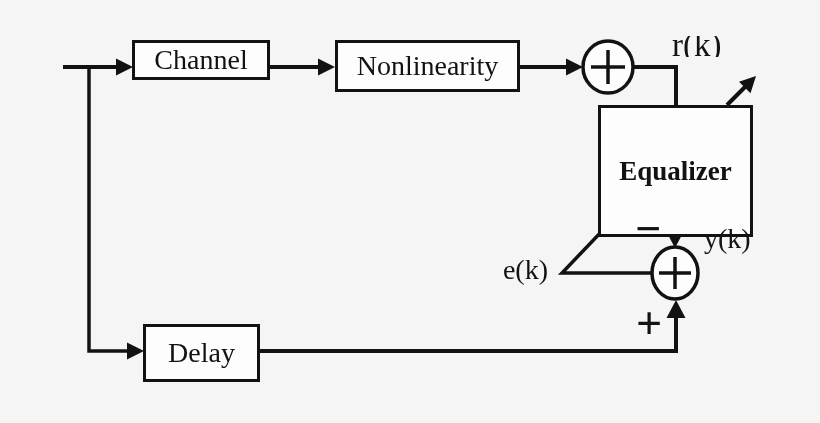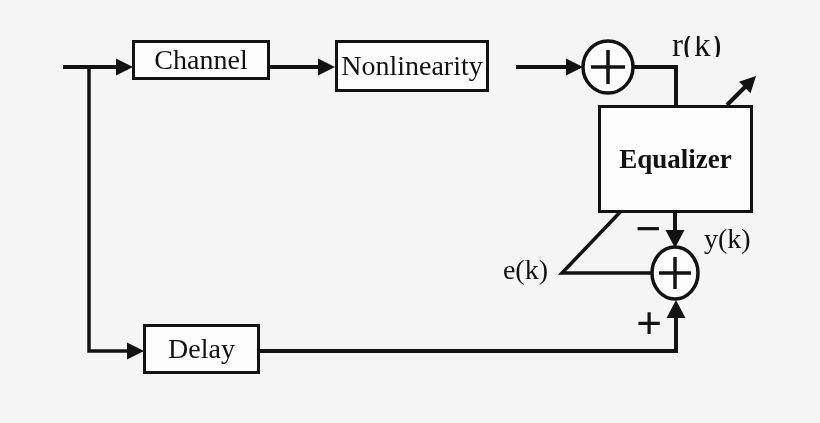--- a/index.html
+++ b/index.html
@@ -101,29 +101,29 @@
     <g>
       <path d="M260,351 H676 V317" stroke-width="4"></path>
       <polygon points="676,300 666.5,318 685.5,318"></polygon>
     </g>
   </svg>
 
   <div class="box" style="left:132px;top:40px;width:138px;height:40px">
     <span class="box-label">Channel</span>
   </div>
 
-  <div class="box" style="left:335px;top:40px;width:154px;height:52px">
+  <div class="box" style="left:335px;top:40px;width:185px;height:52px">
     <span class="box-label">Nonlinearity</span>
   </div>
 
-  <div class="box" style="left:598px;top:105px;width:155px;height:108px">
+  <div class="box" style="left:598px;top:105px;width:155px;height:132px">
     <span class="box-label bold">Equalizer</span>
   </div>
 
-  <div class="box" style="left:143px;top:324px;width:117px;height:50px">
+  <div class="box" style="left:143px;top:324px;width:117px;height:58px">
     <span class="box-label">Delay</span>
   </div>
 
   <div class="sig clip" style="left:672px;top:36px;width:60px">
     <span>r(k)</span>
   </div>
 
   <div class="sig" style="left:494px;top:255px;width:54px;text-align:right">e(k)</div>
 
   <div class="sig" style="left:704px;top:224px">y(k)</div>

